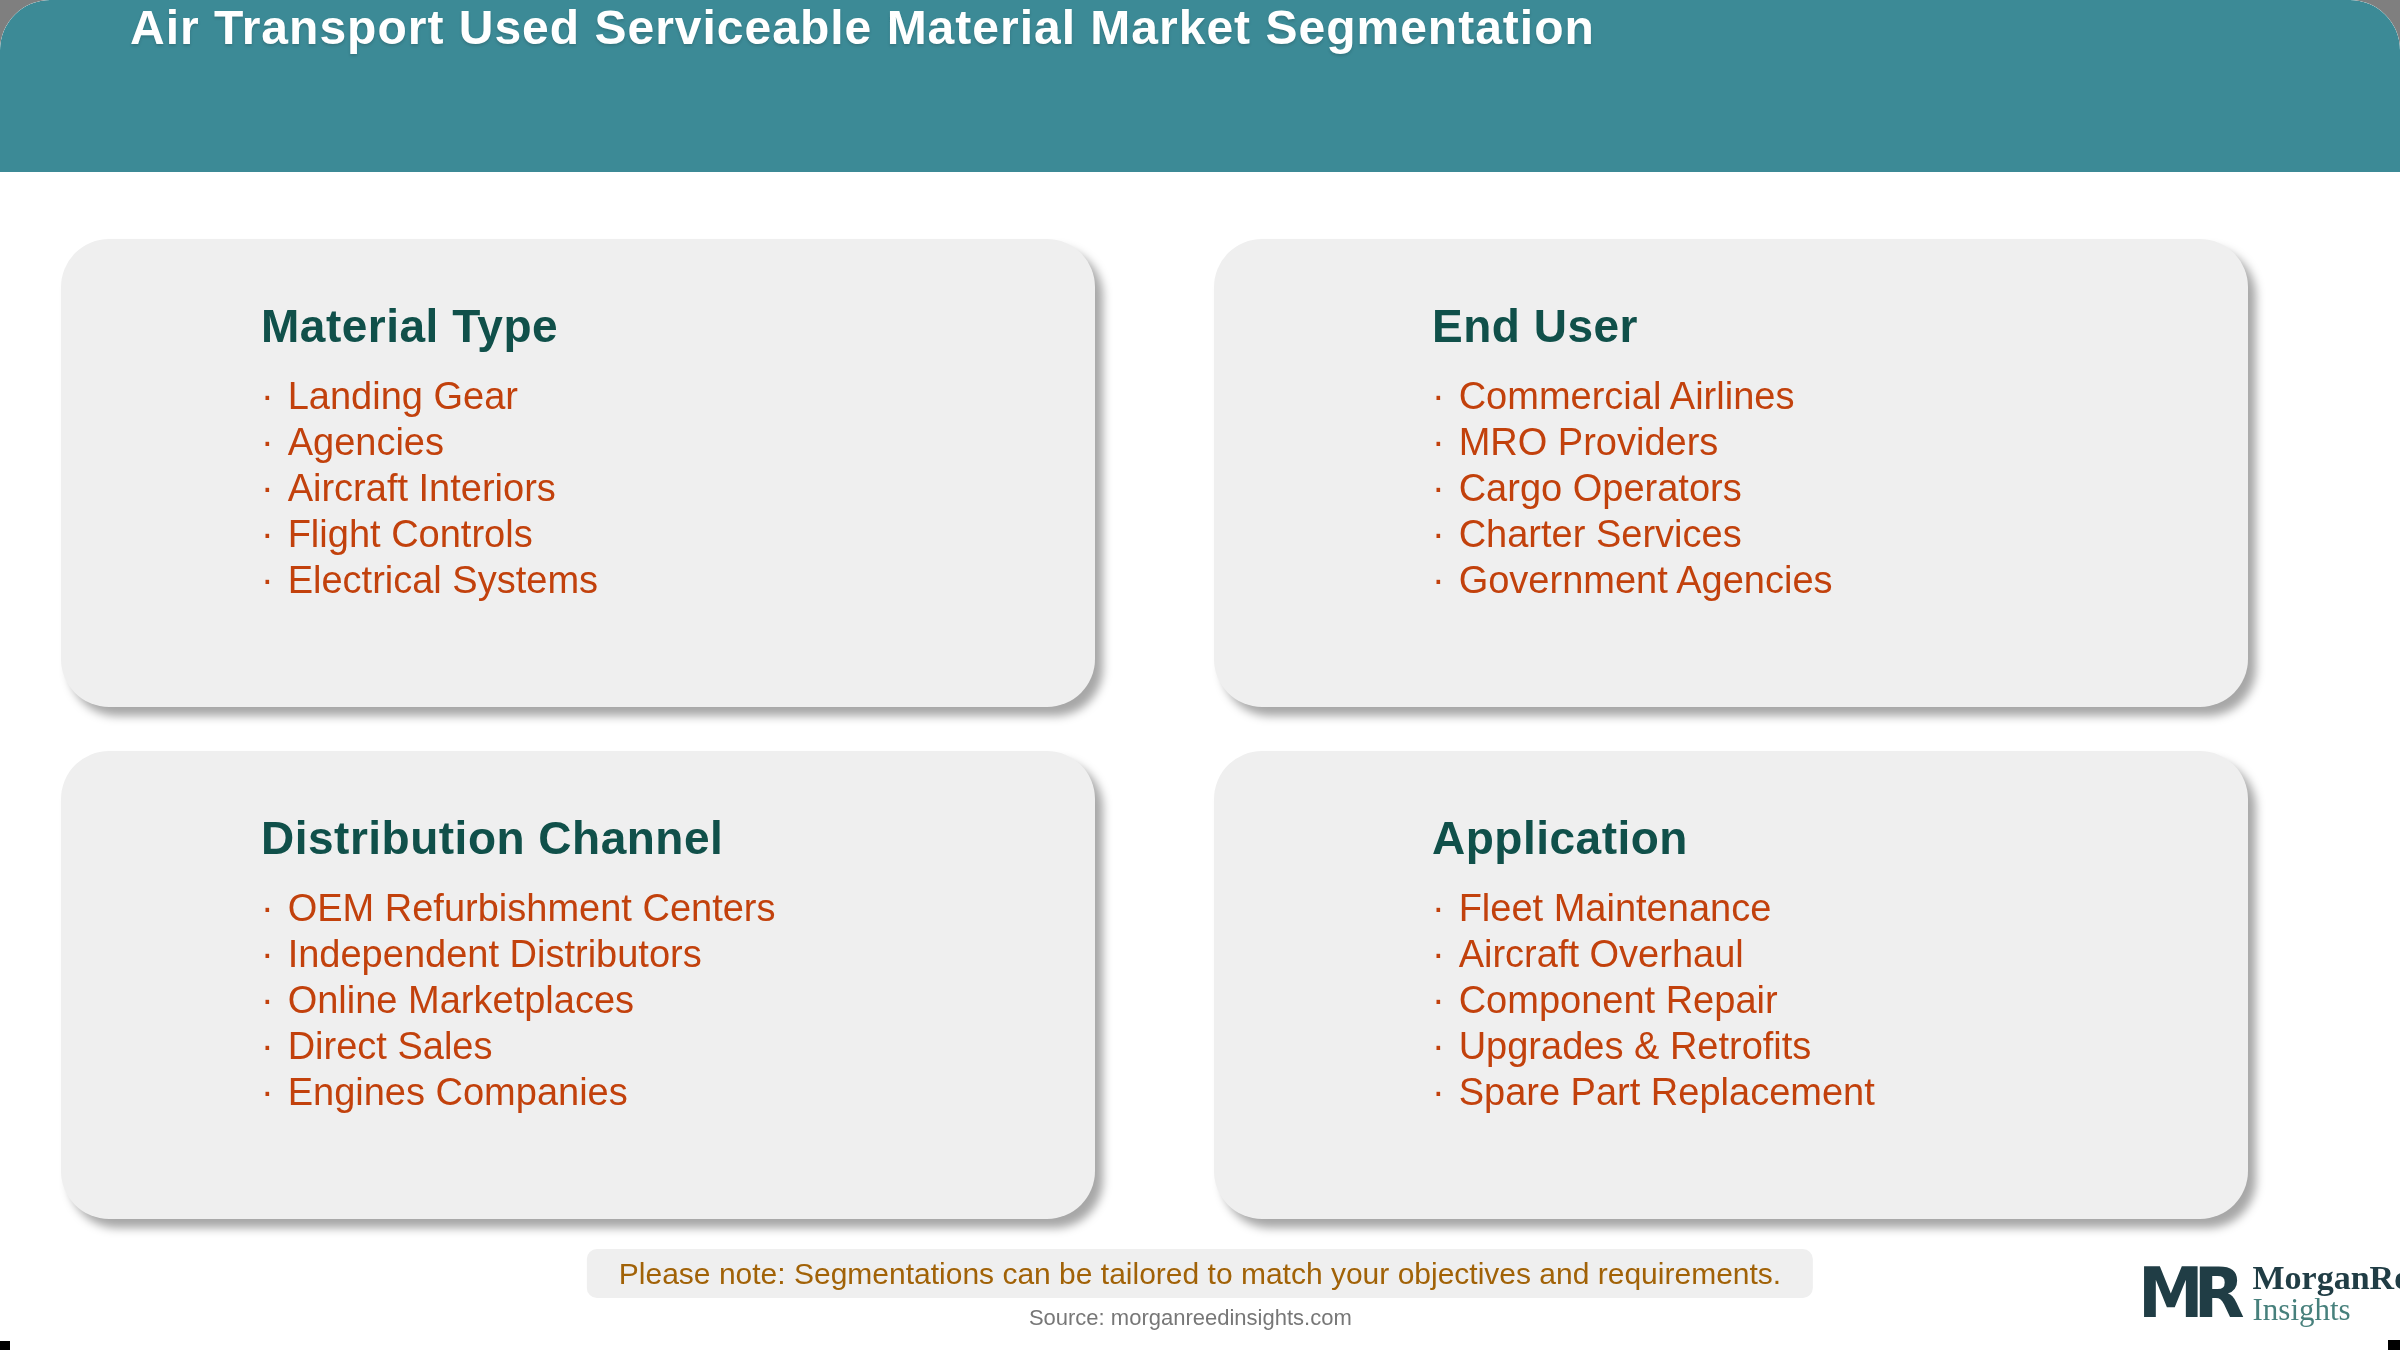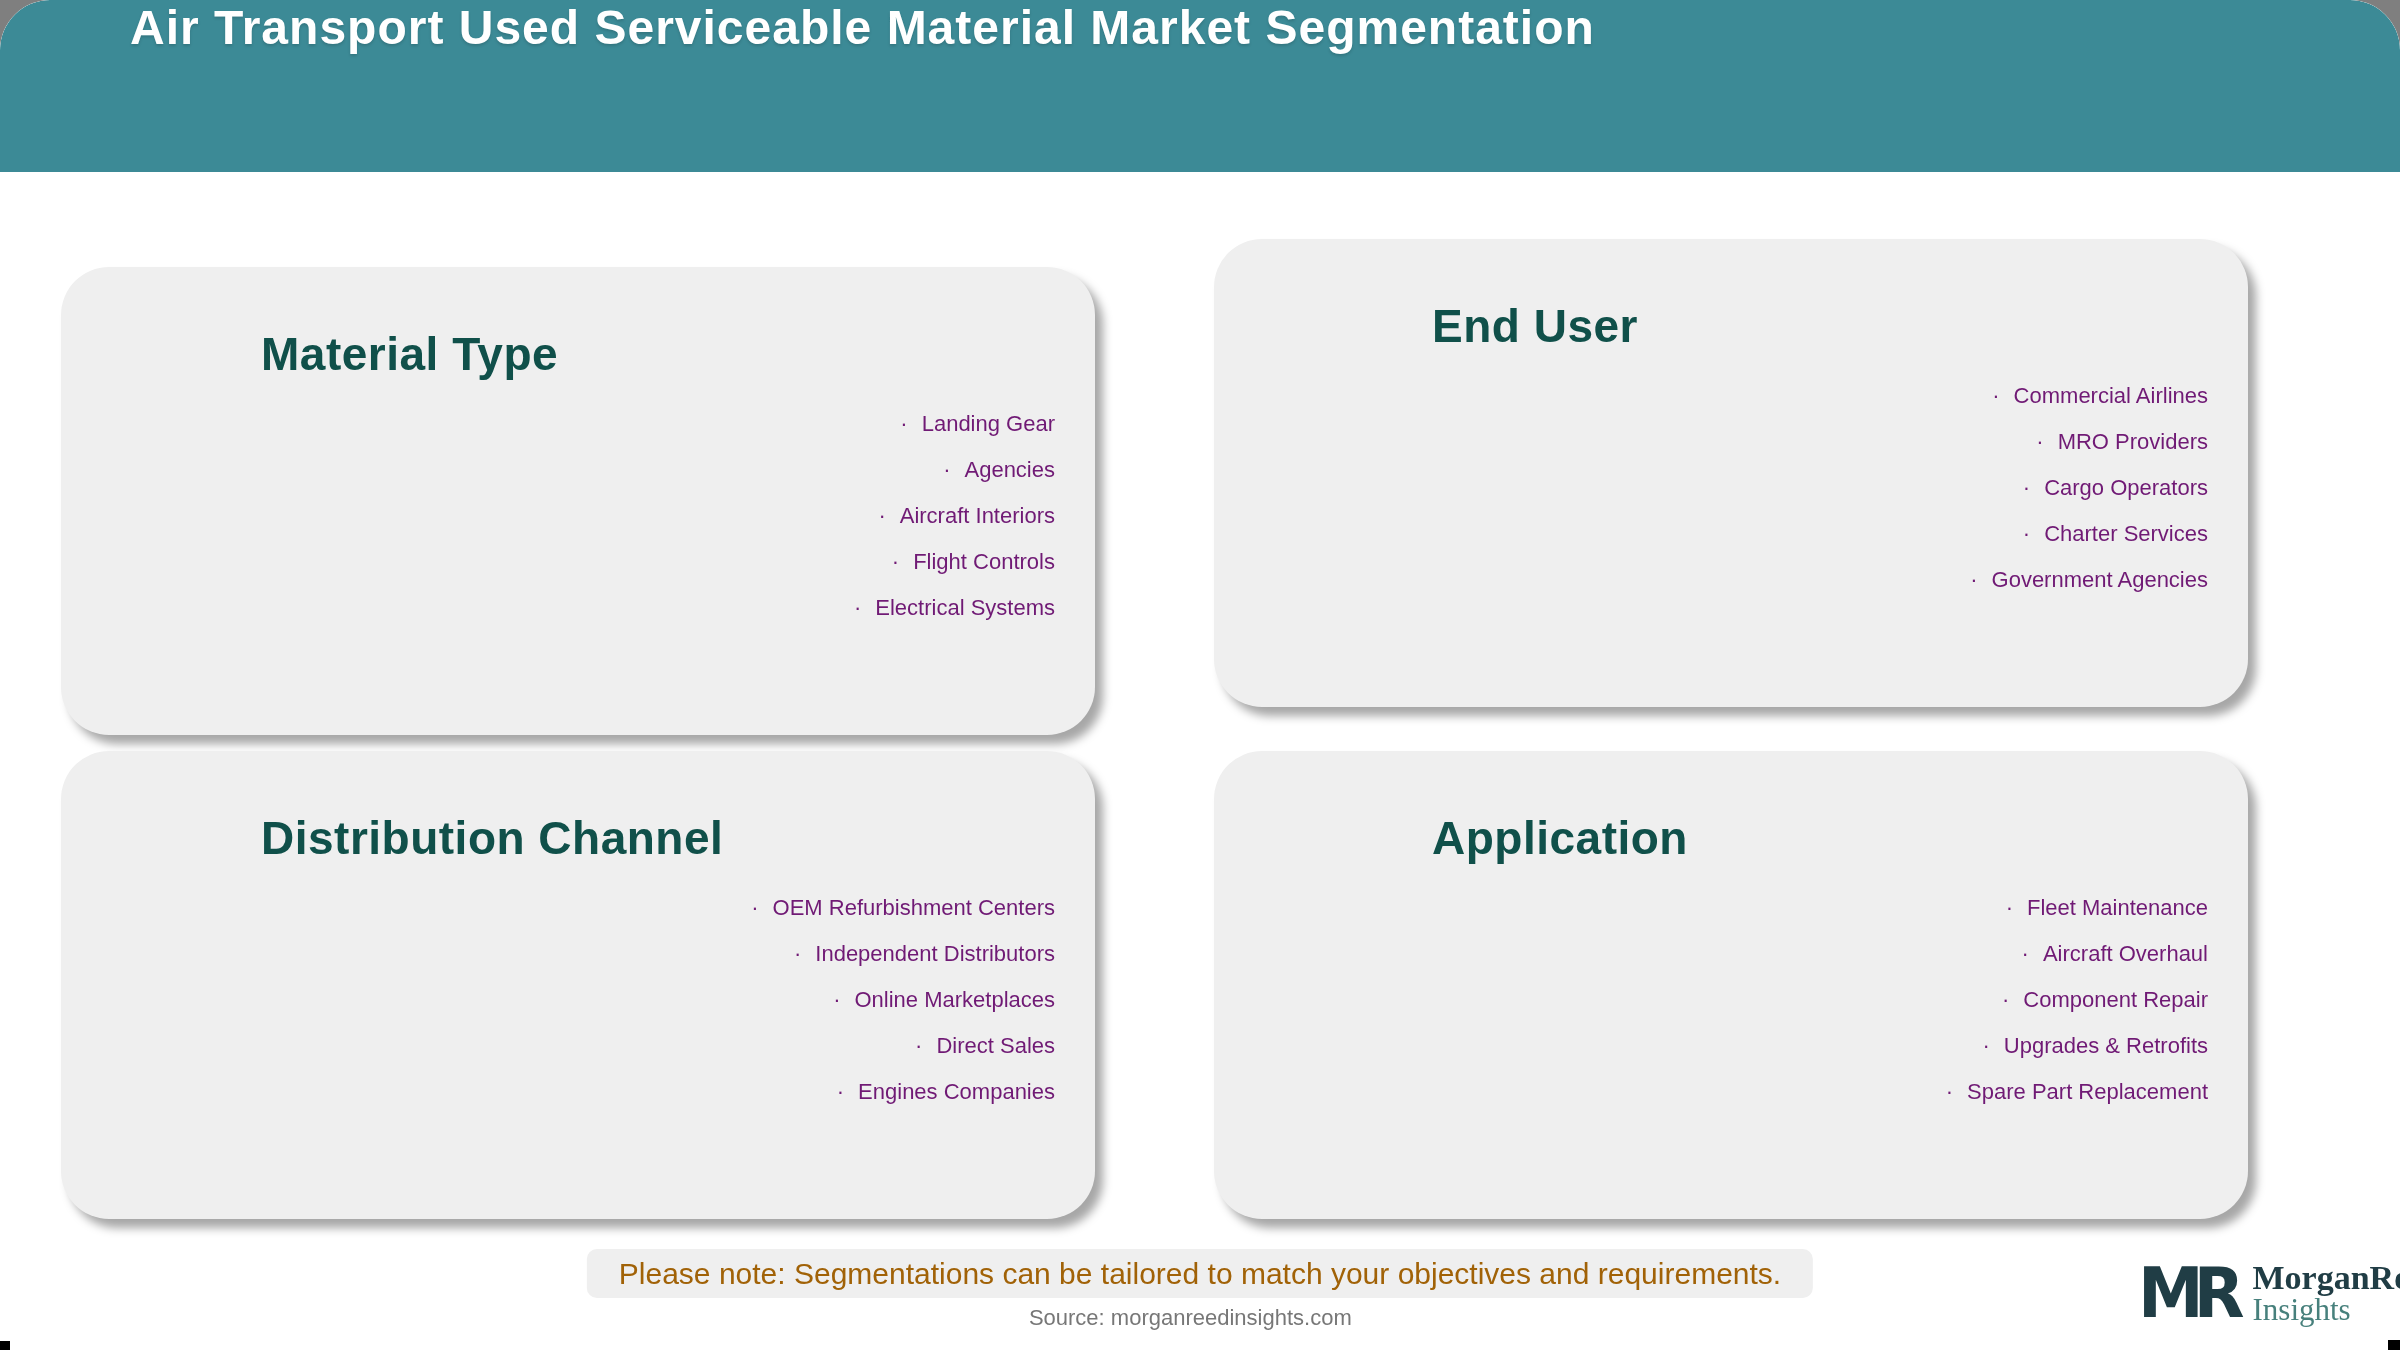--- a/index.html
+++ b/index.html
@@ -34,37 +34,36 @@
   .card{
     position:absolute;
     width:1034px;height:468px;
     background:#efefef;
     border-radius:48px;
     box-shadow:8px 9px 10px rgba(0,0,0,0.35);
     box-sizing:border-box;
     padding:60px 40px 0 200px;
   }
   .card.col-right{padding-left:218px;}
-  .card-0{left:61px;top:239px;margin-top:28px;}
+  .card-0{left:61px;top:239px;}
   .card-1{left:1214px;top:239px;}
   .card-2{left:61px;top:751px;}
   .card-3{left:1214px;top:751px;}
   .card .card-title{
     margin:0 0 20px 0;
     font-size:46px;
     font-weight:bold;
     color:#10504a;
     letter-spacing:0.5px;
   }
   .card .item{
-    font-size:22px;
+    font-size:38px;
     line-height:46px;
-    color:#701a75;
+    color:#c2410c;
     white-space:nowrap;
-    text-align:right;
   }
   .card .bullet{
     display:inline-block;
     margin-right:14px;
   }
   .note-pill{
     position:absolute;
     left:50%;top:1249px;
     transform:translateX(-50%);
     background:#efefef;

